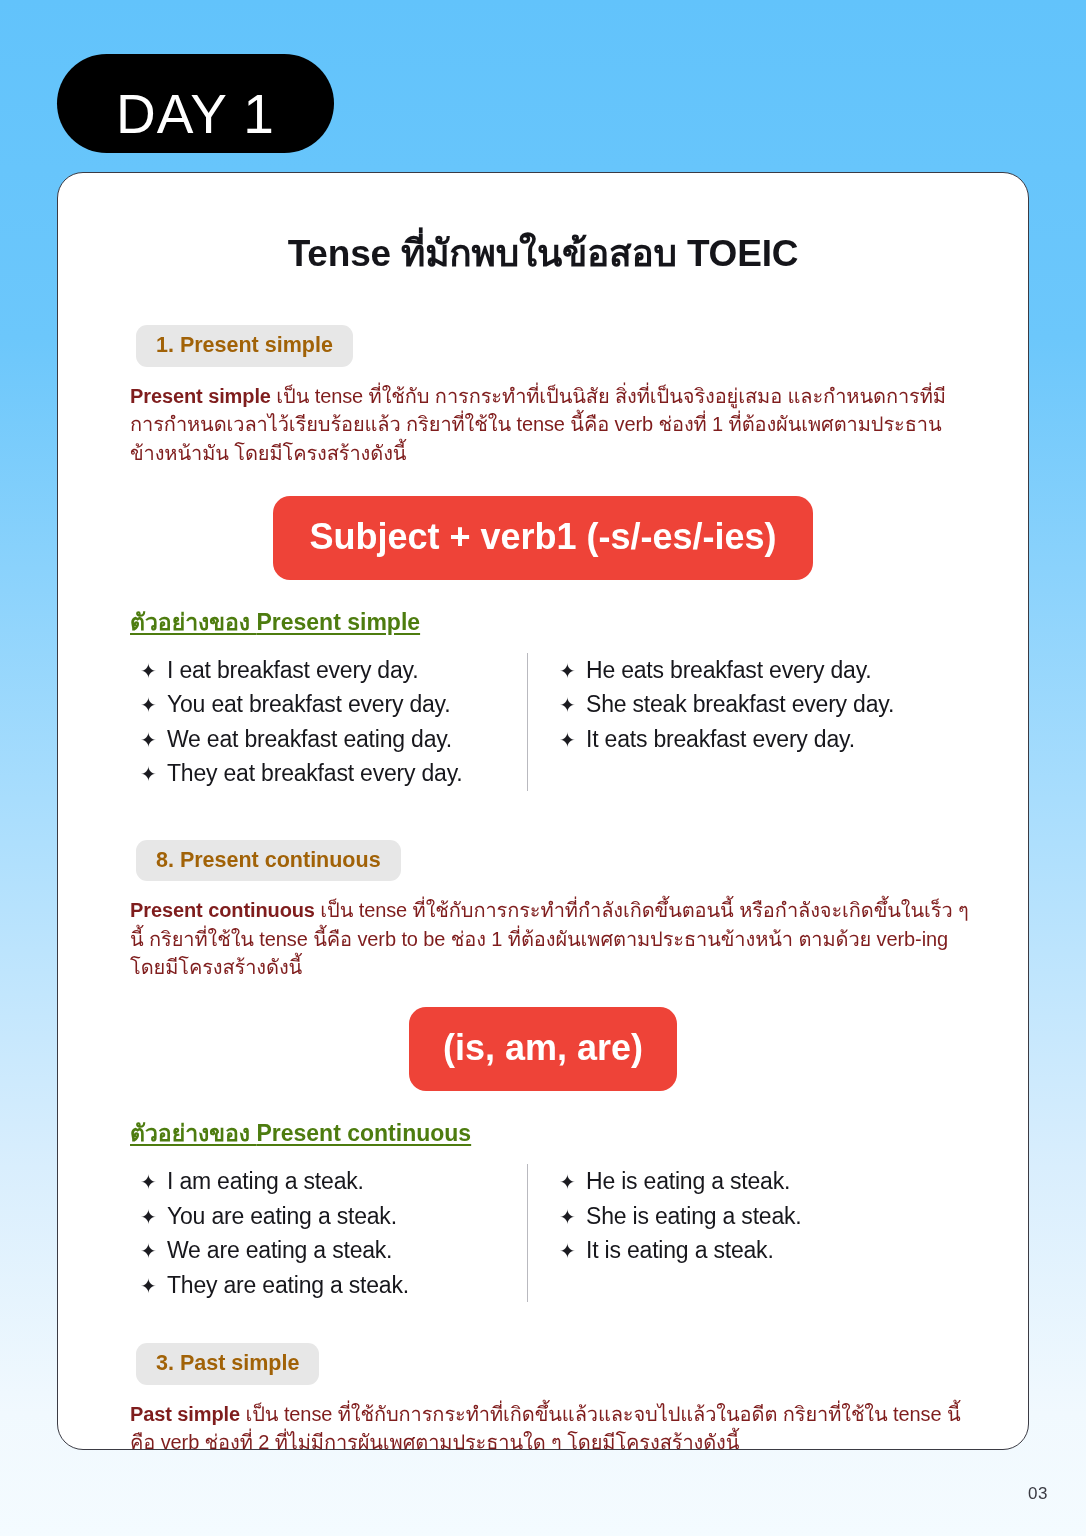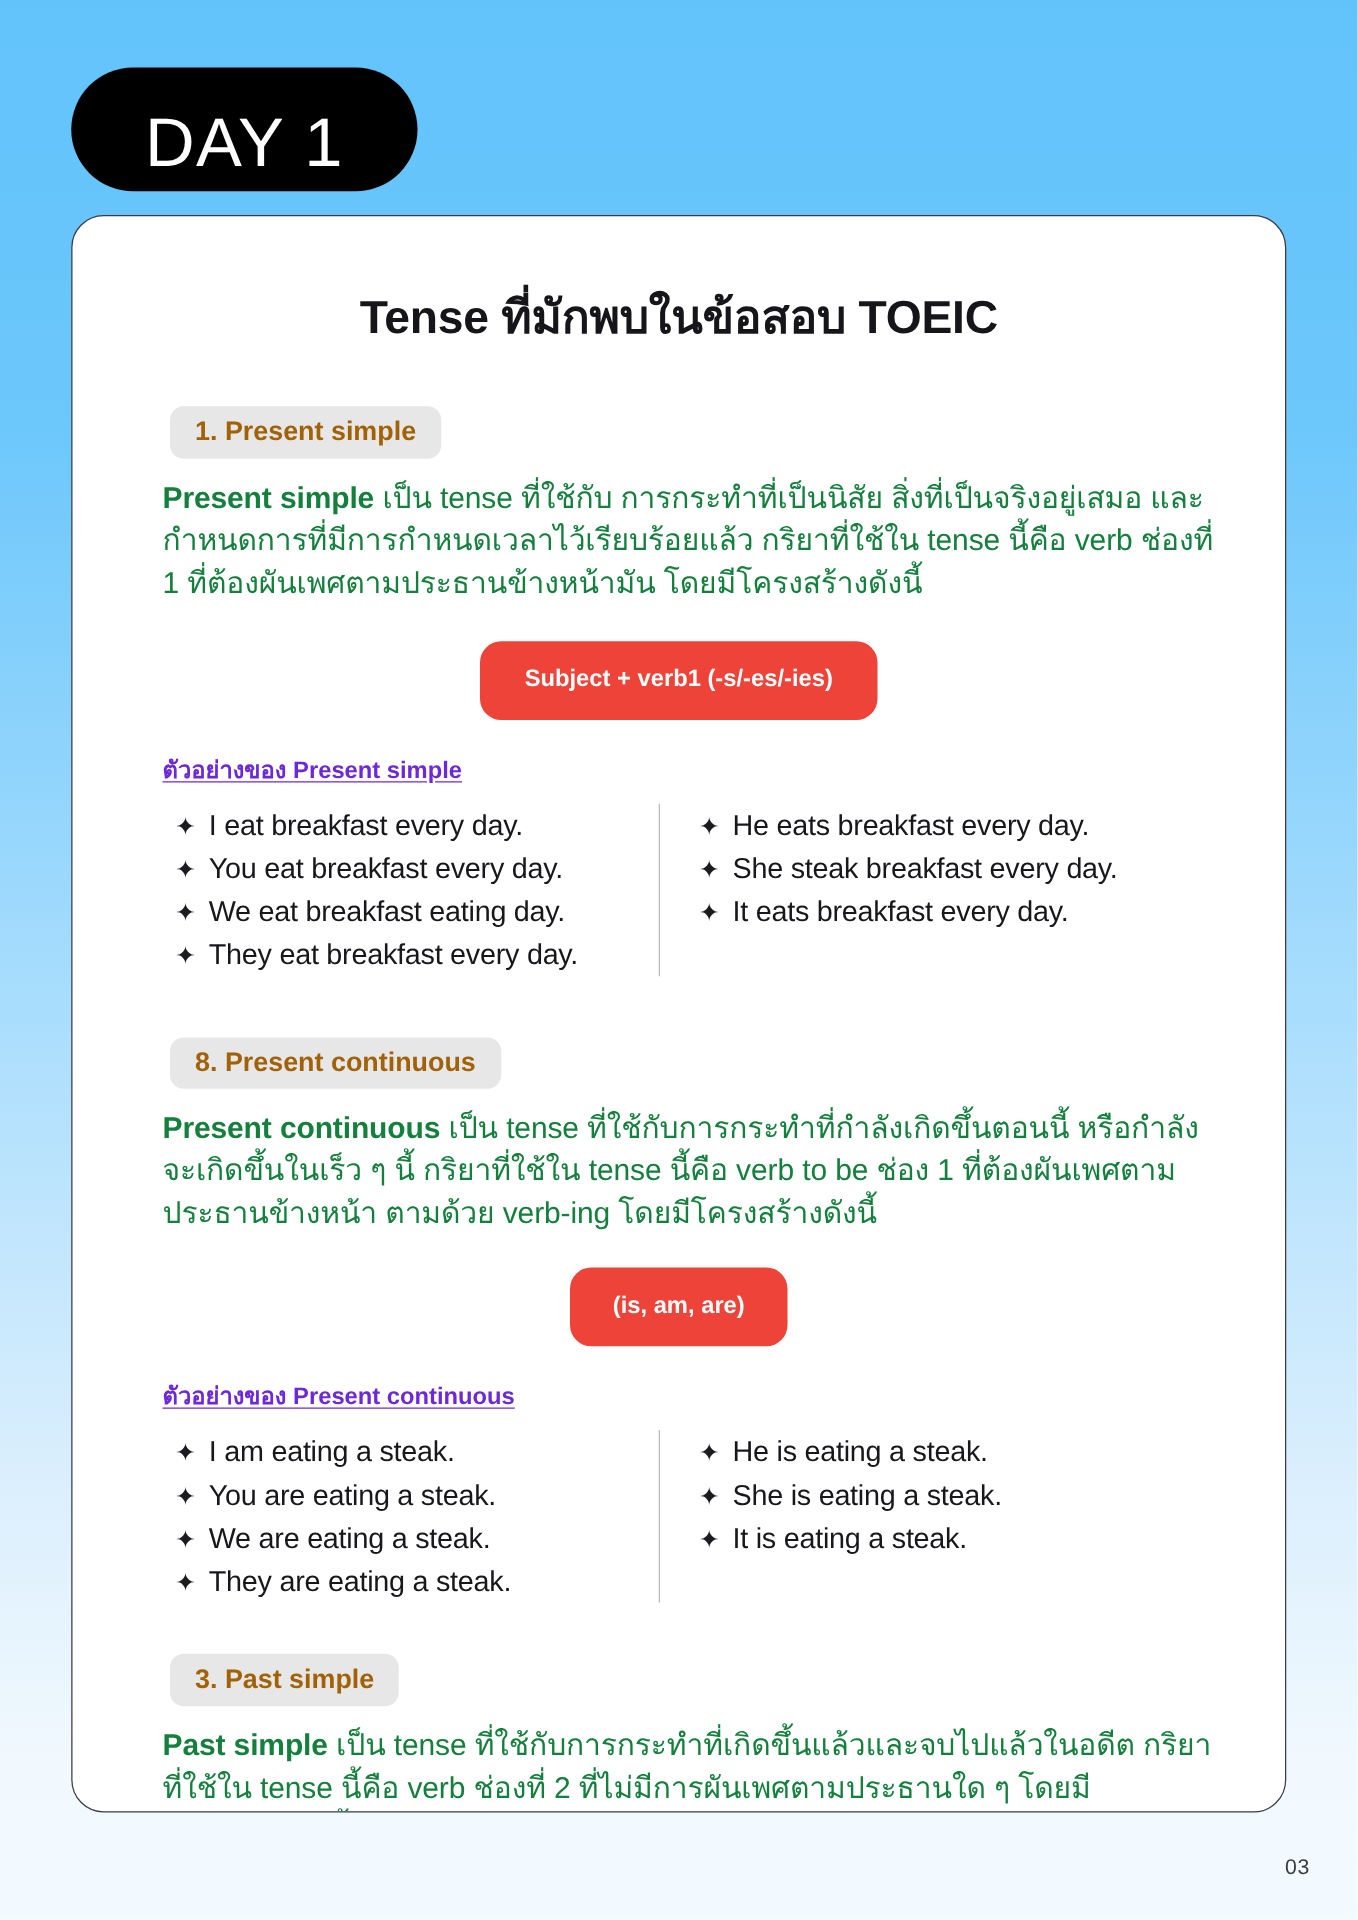--- a/index.html
+++ b/index.html
@@ -91,58 +91,58 @@
   }
 
   .sec-1-chip-wrap { margin-top: 43px; margin-left: 59px; }
   .sec-2-chip-wrap { margin-top: 49px; margin-left: 59px; }
   .sec-3-chip-wrap { margin-top: 41px; margin-left: 59px; }
 
   
   .para {
     margin: 15px 0 0 0;
     padding: 0 36px 0 53px;
-    font-size: 24px;
+    font-size: 20px;
     line-height: 1.42;
-    color: #15803d;
+    color: #7f1d1d;
     letter-spacing: -0.1px;
   }
   .para b { font-weight: bold; }
 
   
   .formula-wrap {
     display: flex;
     justify-content: center;
   }
   .formula {
     background: #ee4338;
     border-radius: 17px;
     color: #ffffff;
-    font-size: 19px;
+    font-size: 36px;
     font-weight: bold;
     text-align: center;
     line-height: 1.24;
     box-sizing: border-box;
   }
   .formula-1 {
     margin-top: 29px;
     padding: 19px 36px 20px 36px;
   }
   .formula-2 {
     margin-top: 26px;
     padding: 19px 34px 20px 34px;
   }
 
   
   .ex-head {
     margin: 24px 0 0 0;
     padding-left: 53px;
-    font-size: 19px;
+    font-size: 23px;
     font-weight: bold;
-    color: #6d28d9;
+    color: #4d7c0f;
     text-decoration: underline;
     text-underline-offset: 3px;
     display: block;
   }
   .ex-head-inner { display: inline; }
 
   .ex-cols {
     display: flex;
     margin-top: 13px;
     padding-left: 53px;

